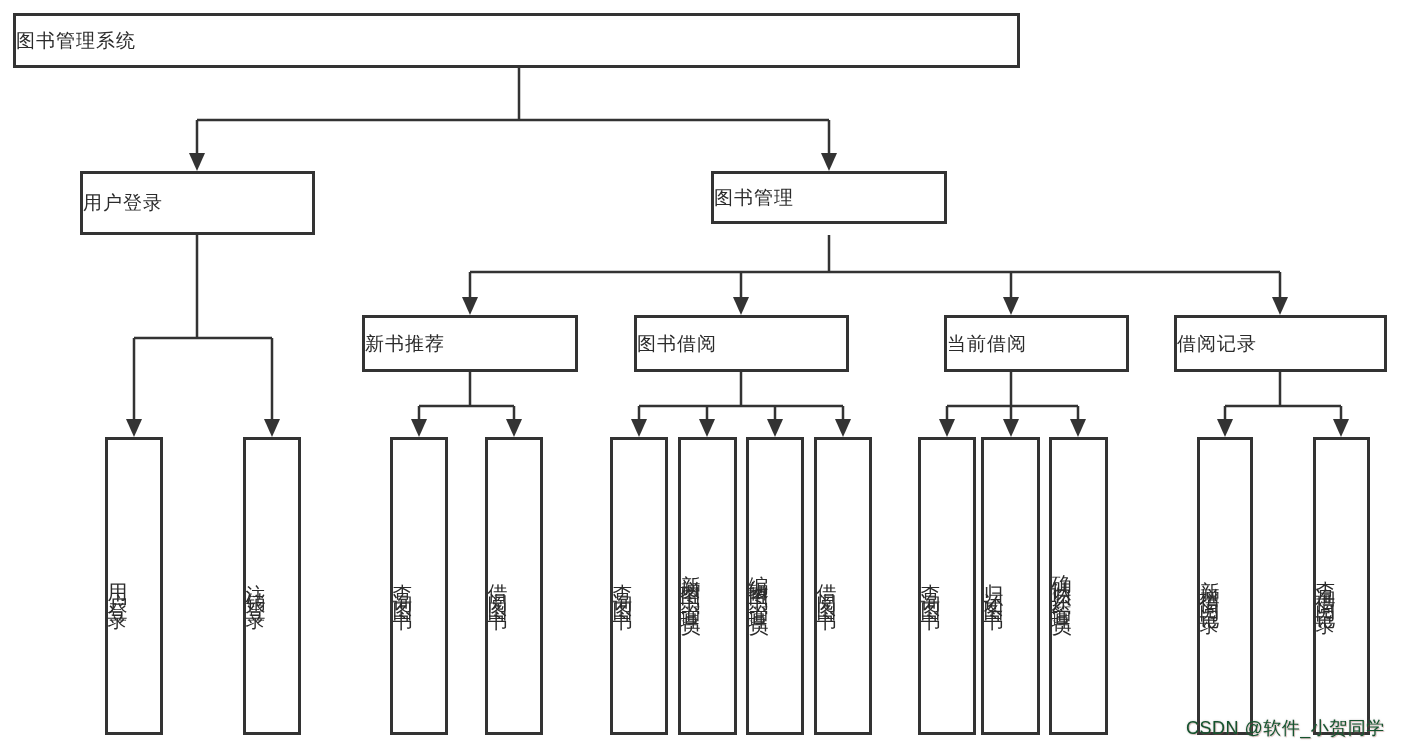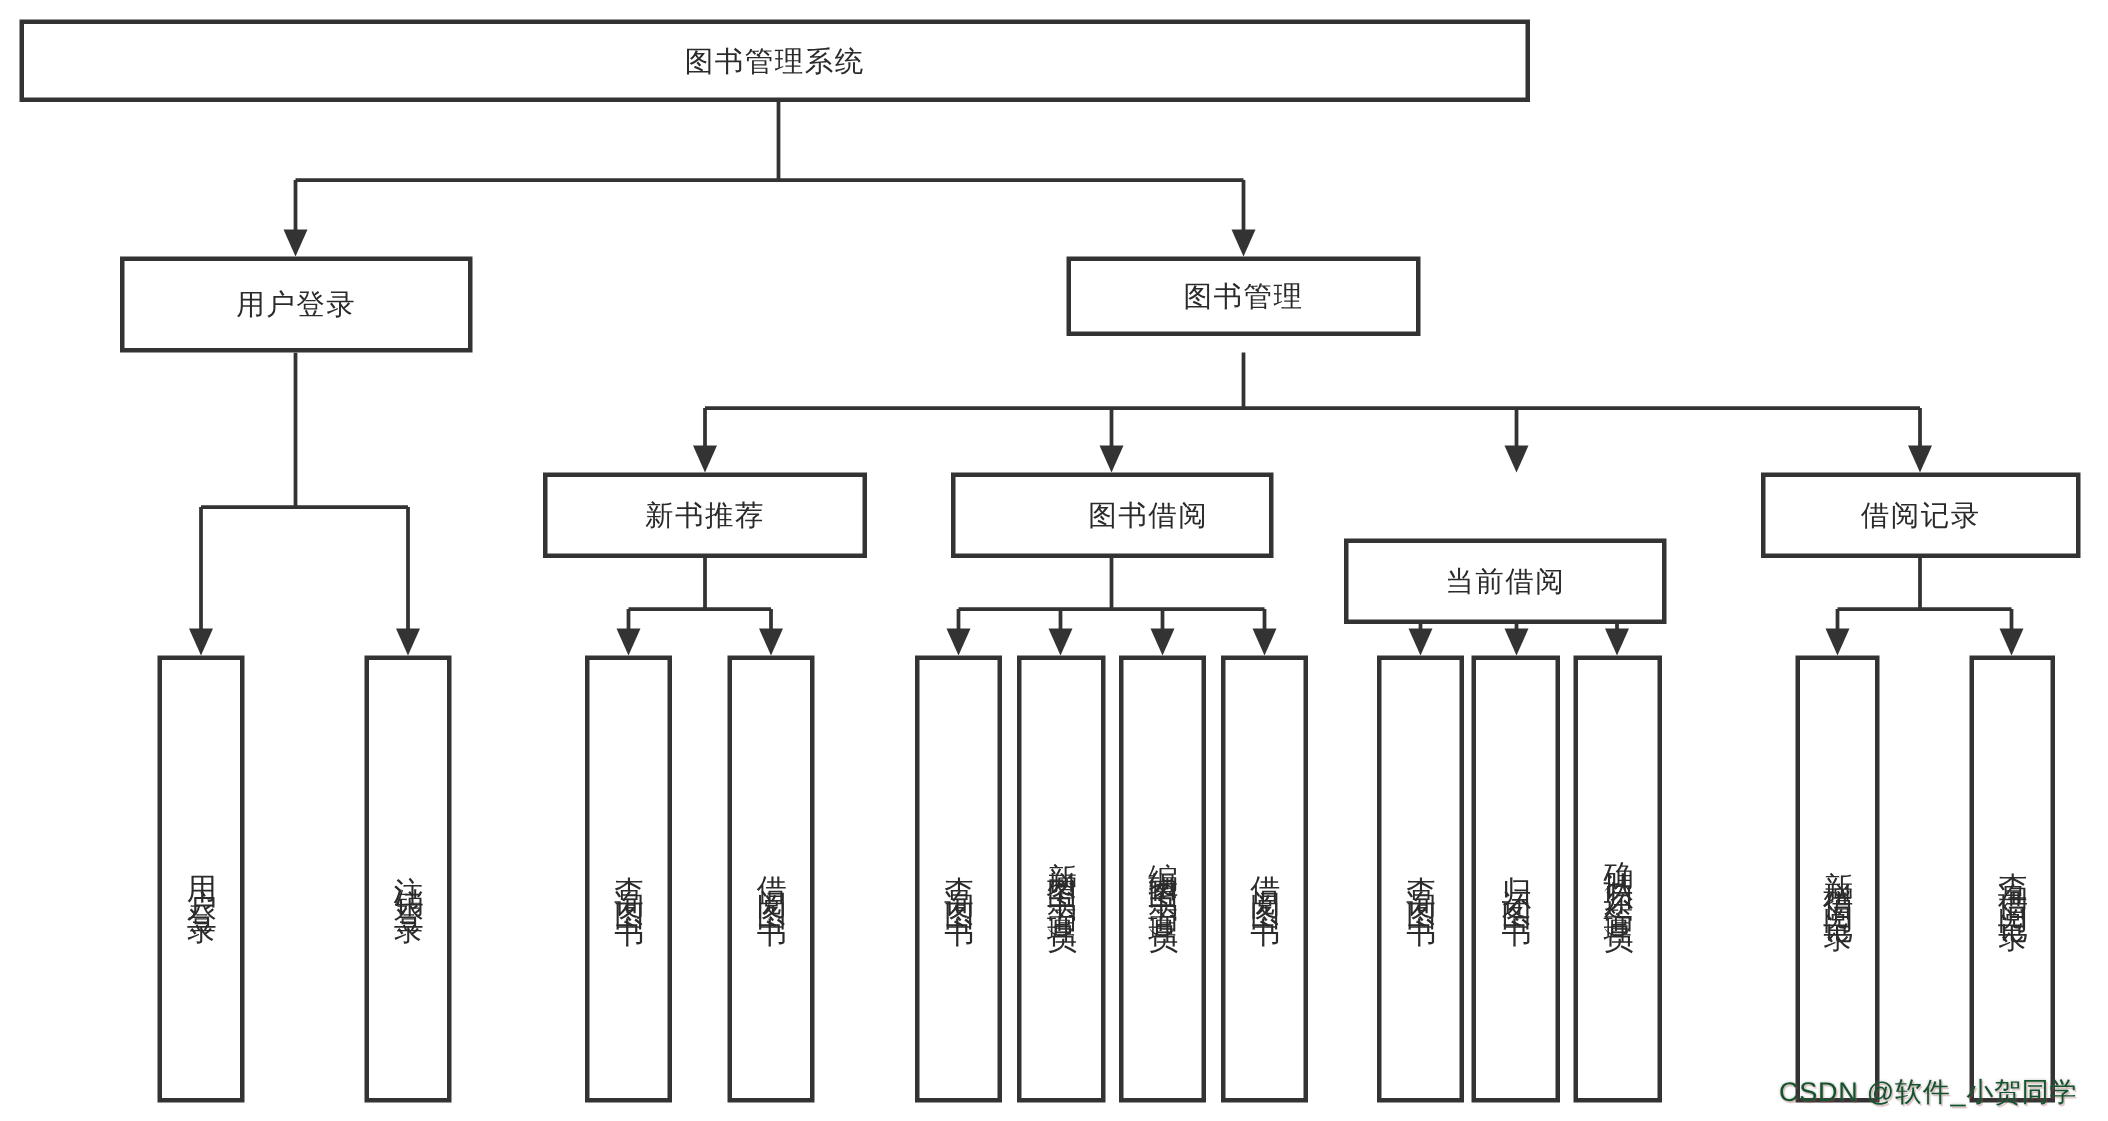--- a/index.html
+++ b/index.html
@@ -17,21 +17,20 @@
     width: 1405px; height: 747px;
     pointer-events: none;
   }
   .node {
     position: absolute;
     box-sizing: border-box;
     border: 3px solid #333333;
     background: #ffffff;
     display: flex;
     align-items: center;
-    justify-content: center;
     color: #2b2b2b;
   }
   .h-node { font-size: 19px; letter-spacing: 1px; }
   .leaf {
     width: 58px;
     top: 437px;
     height: 298px;
   }
   .leaf .vtext {
     writing-mode: vertical-rl;
@@ -107,24 +106,24 @@
   <div class="node h-node" style="left:80px; top:171px; width:235px; height:64px;">
     <span>用户登录</span>
   </div>
   <div class="node h-node" style="left:711px; top:171px; width:236px; height:53px;">
     <span>图书管理</span>
   </div>
 
   <div class="node h-node" style="left:362px; top:315px; width:216px; height:57px;">
     <span>新书推荐</span>
   </div>
-  <div class="node h-node" style="left:634px; top:315px; width:215px; height:57px;padding-left:48px;">
+  <div class="node h-node" style="left:634px; top:315px; width:215px; height:57px;">
     <span>图书借阅</span>
   </div>
-  <div class="node h-node" style="left:896px; top:315px; width:215px; height:57px;margin-top:44px;">
+  <div class="node h-node" style="left:944px; top:315px; width:185px; height:57px;">
     <span>当前借阅</span>
   </div>
   <div class="node h-node" style="left:1174px; top:315px; width:213px; height:57px;">
     <span>借阅记录</span>
   </div>
 
   <div class="node leaf" style="left:105px;">
     <span class="vtext">用户登录</span>
   </div>
   <div class="node leaf" style="left:243px;">

